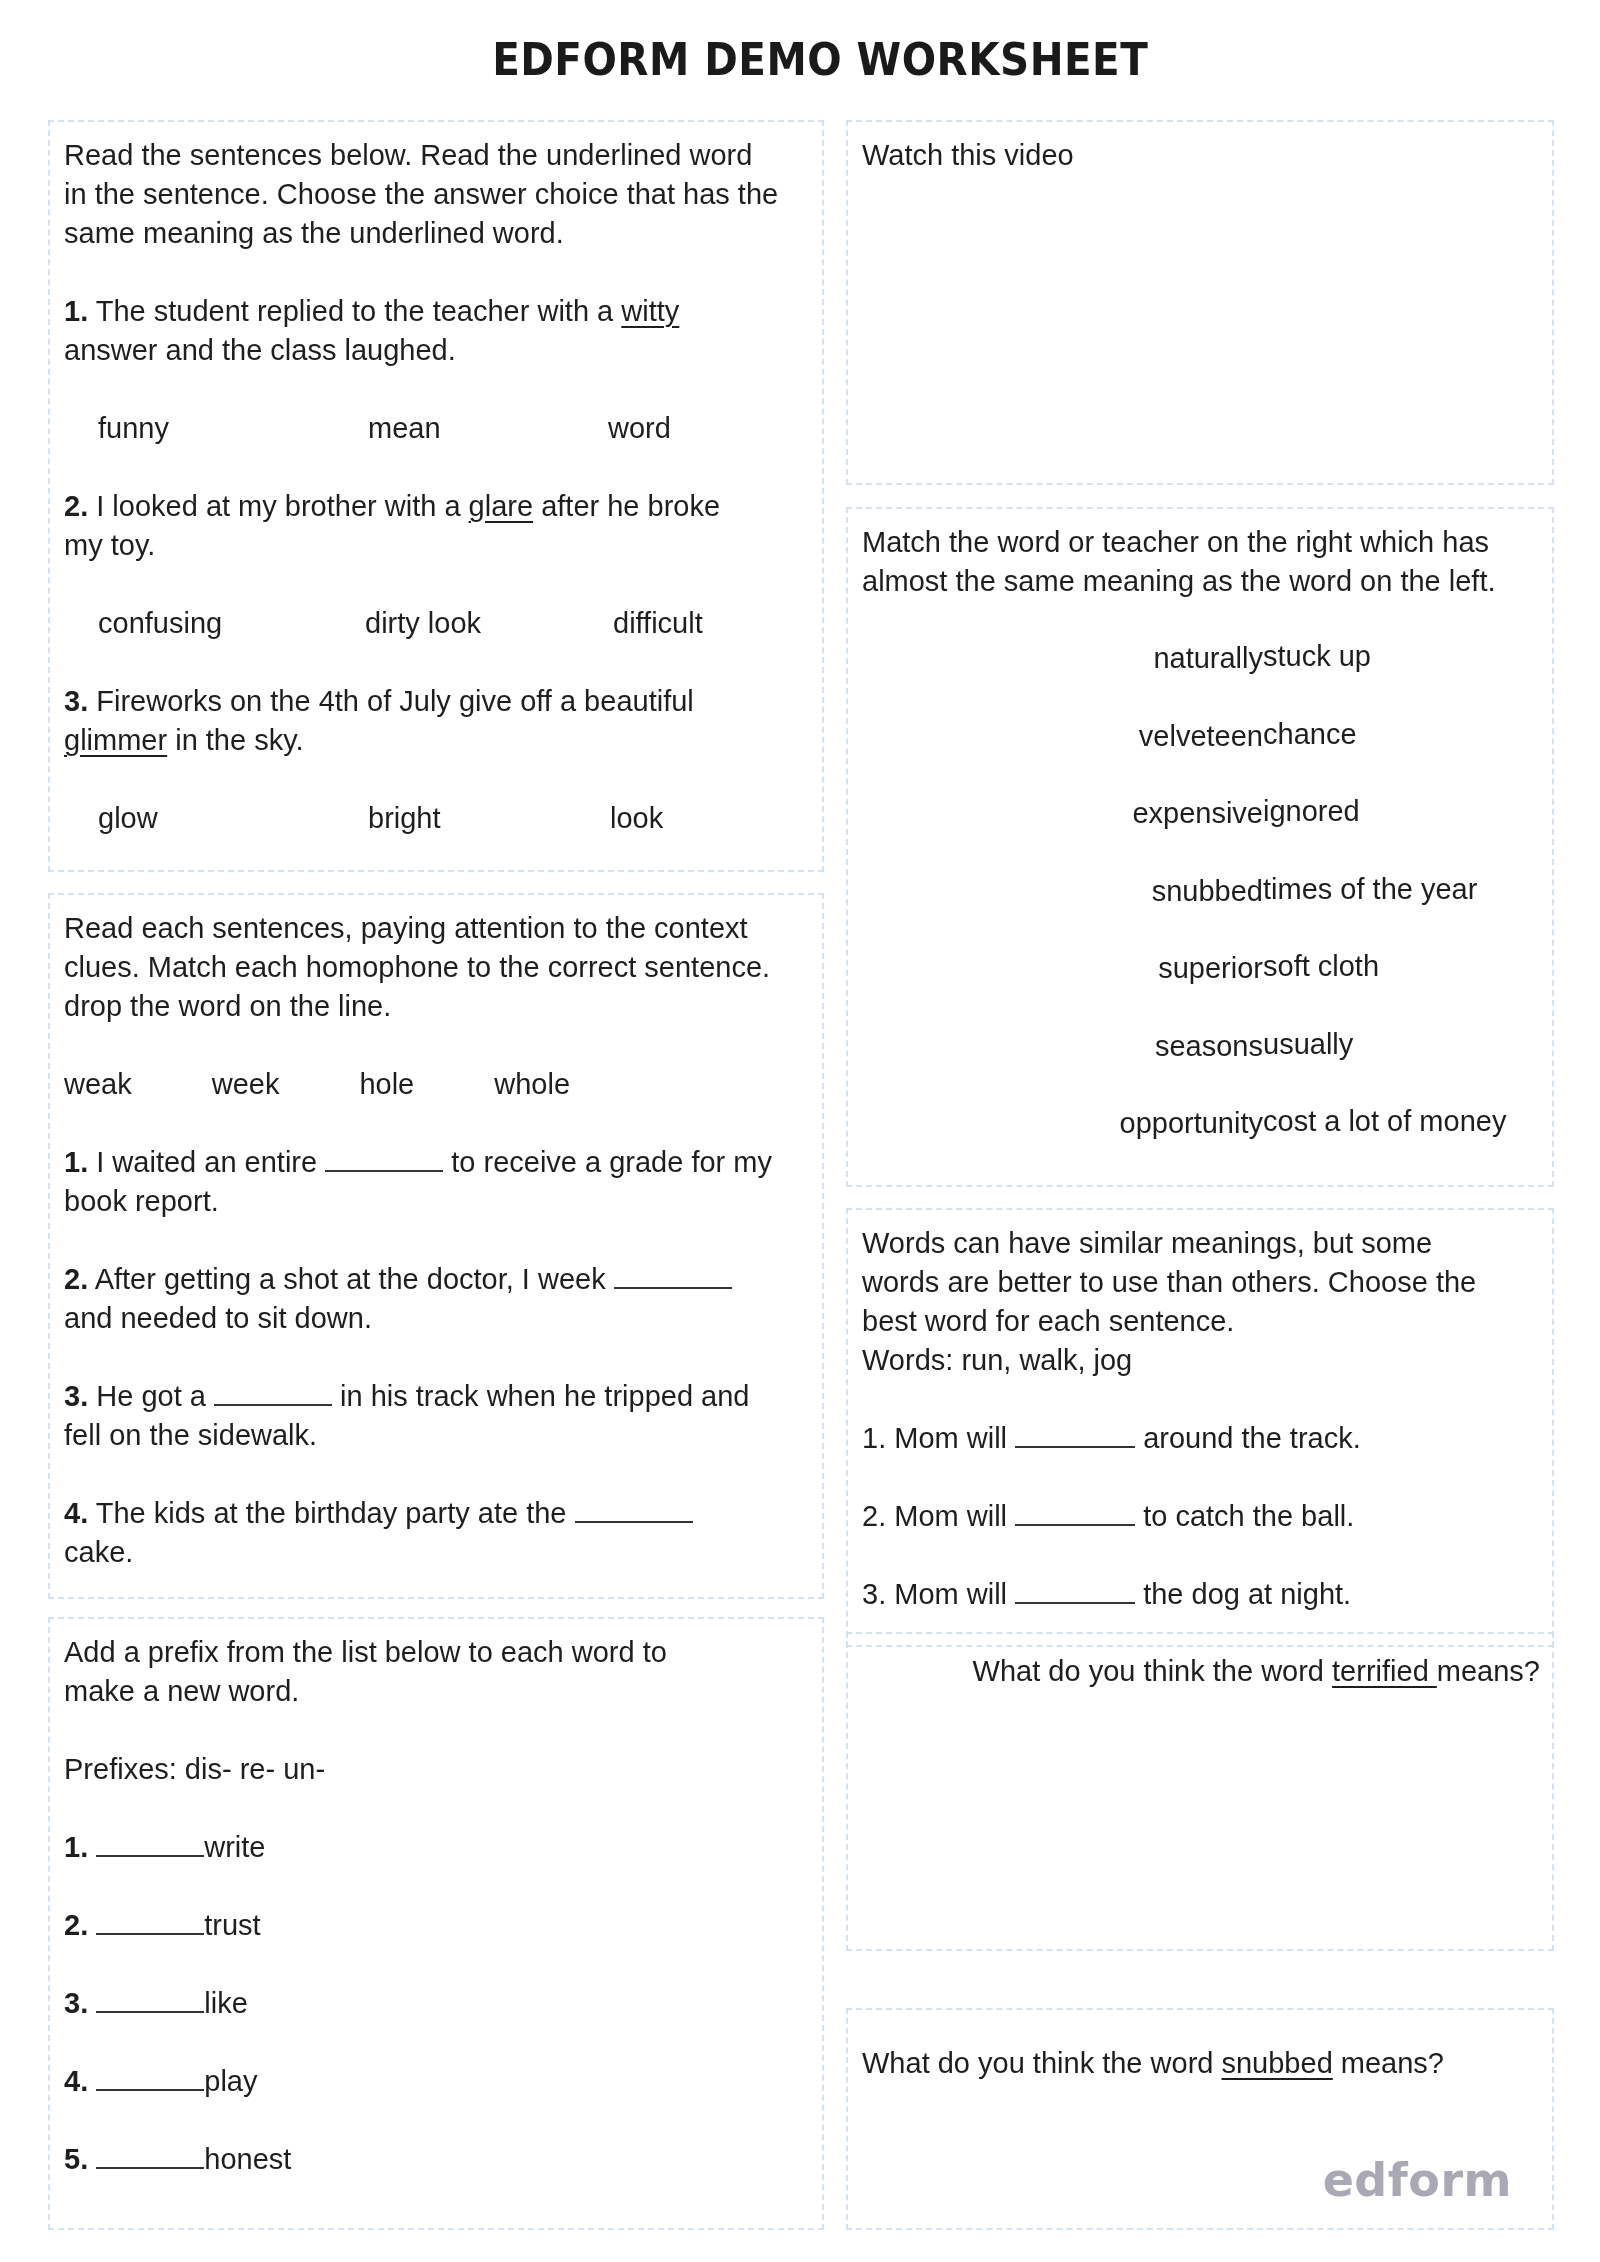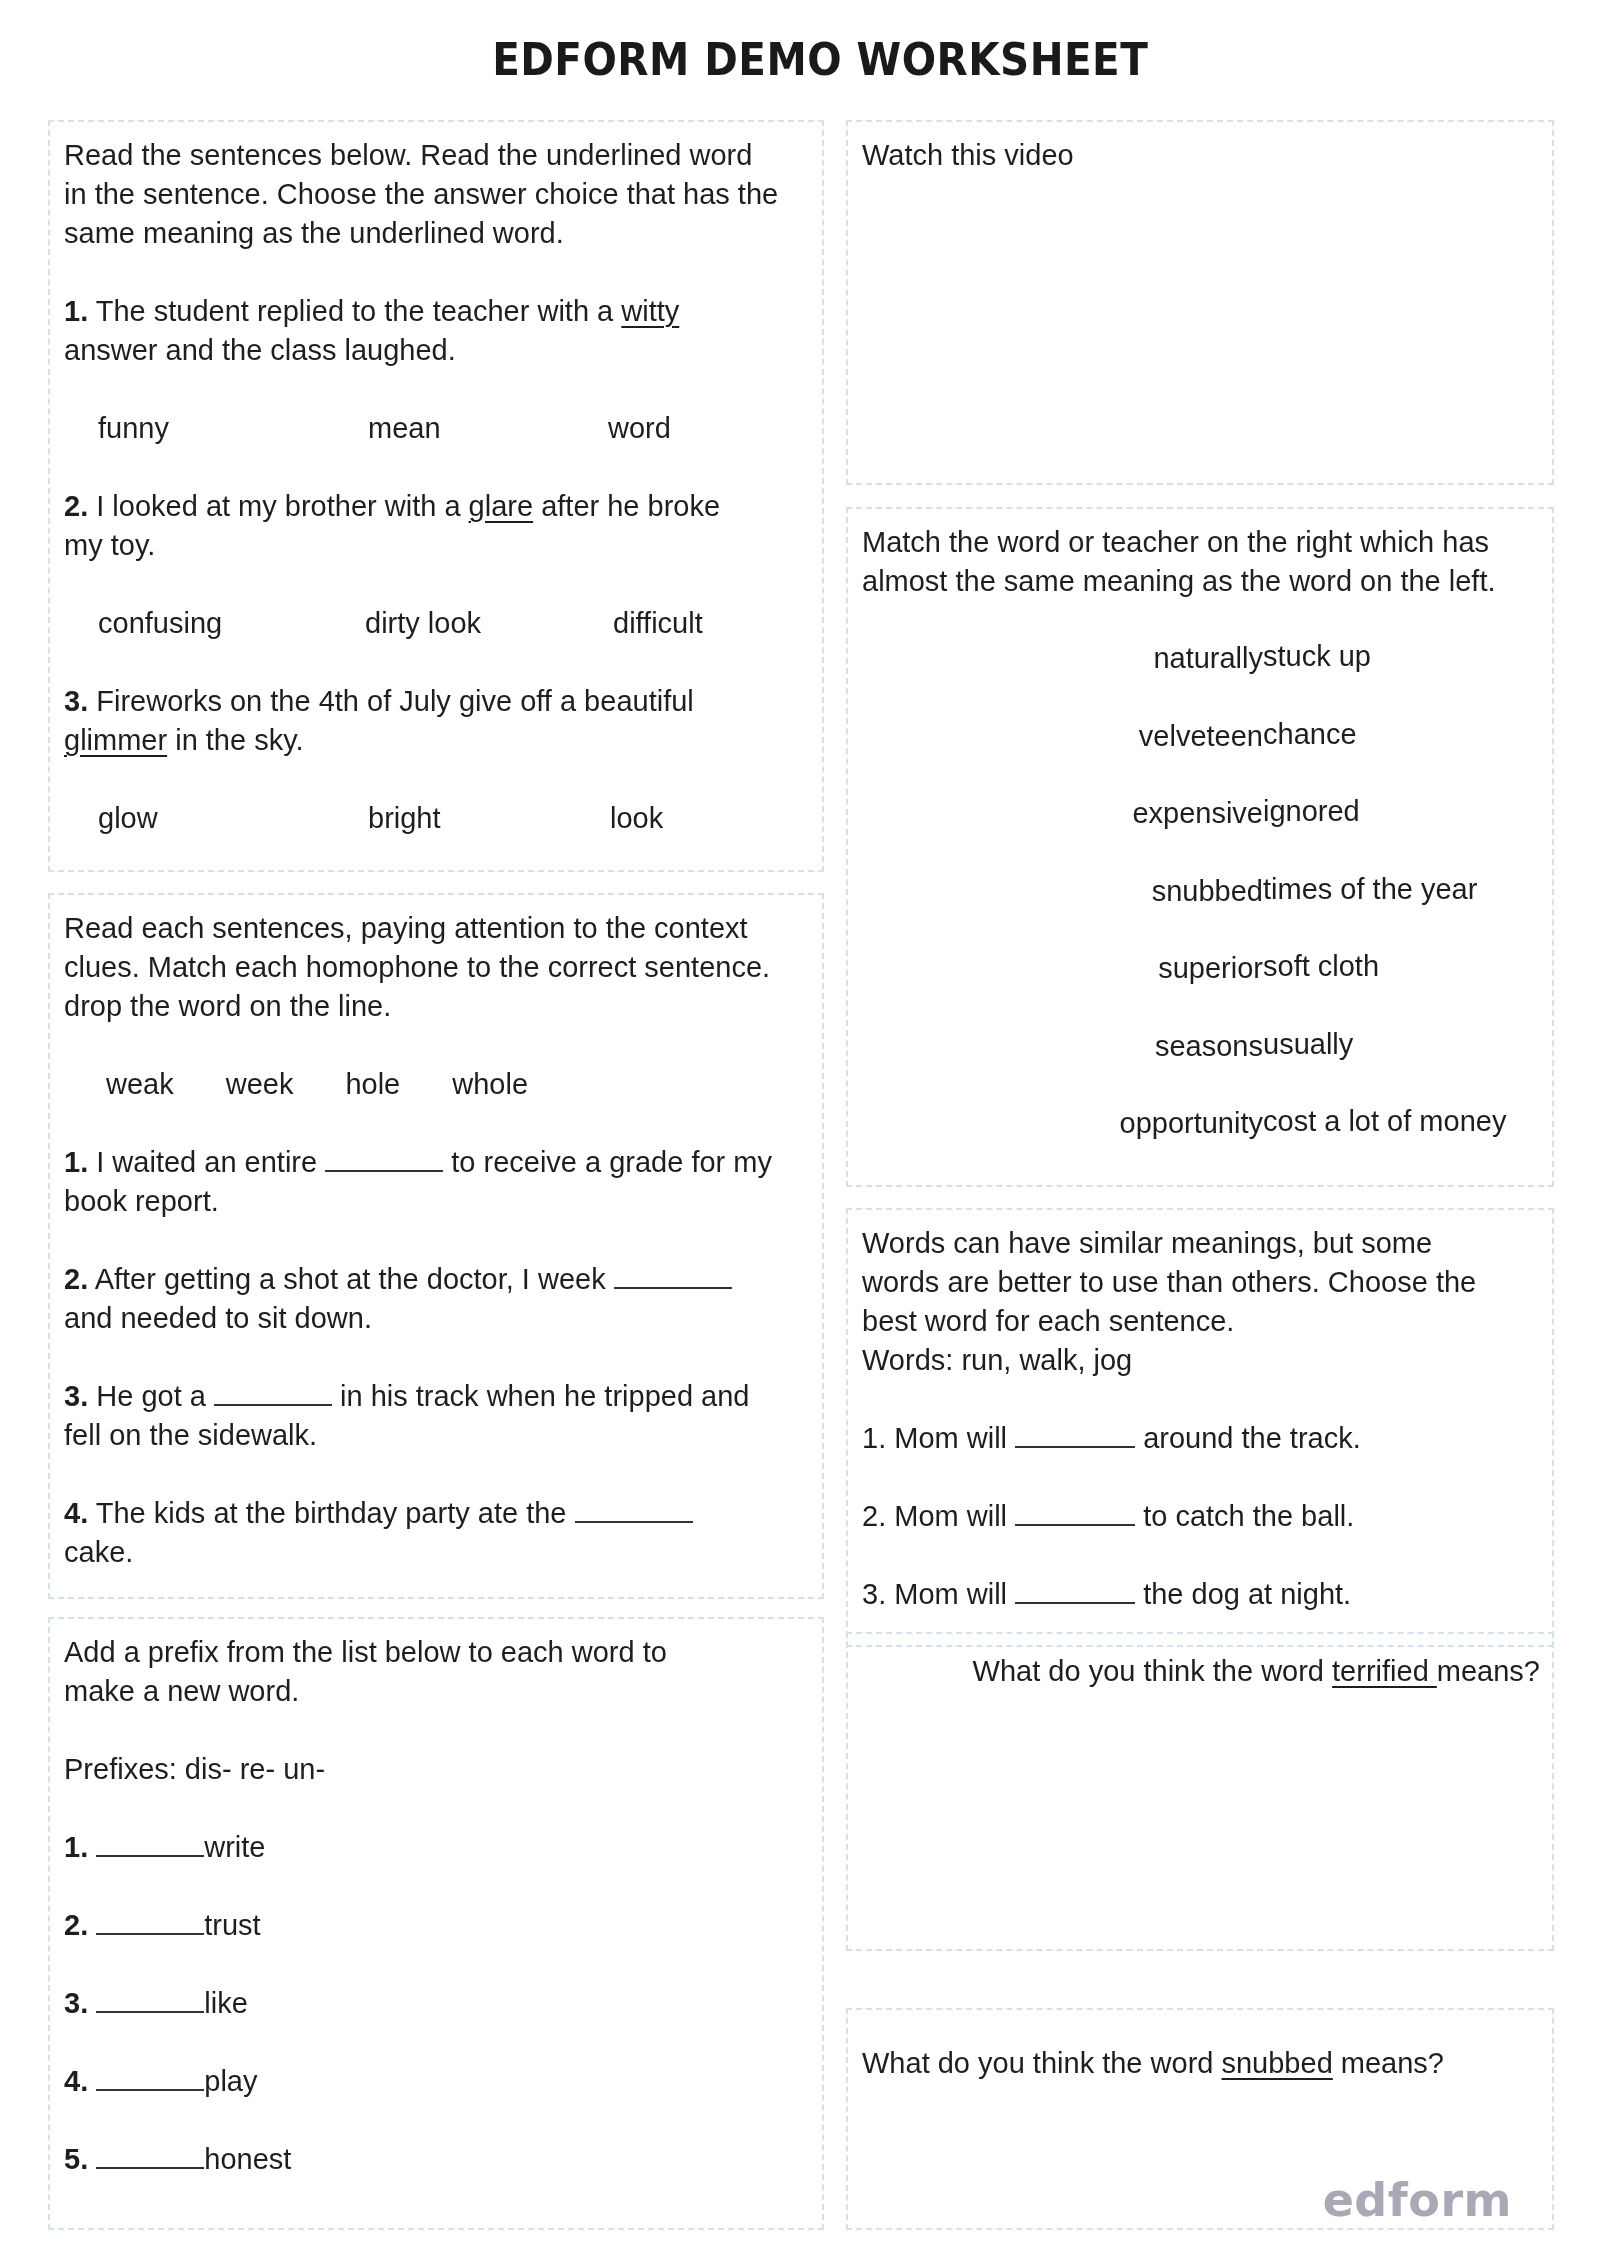--- a/index.html
+++ b/index.html
@@ -20,27 +20,27 @@
     border: 2px dashed #d3e2f1;
     padding: 14px 12px 10px 14px;
     font-size: 29px; line-height: 39px;
   }
   .p { margin: 0; }
   .gap { height: 39px; }
   .b { font-weight: bold; }
   .u { text-decoration: underline; text-underline-offset: 5px; text-decoration-thickness: 2px; }
   .choices { display: flex; padding-left: 34px; }
   .choices span { display: inline-block; }
-  .homs { display: flex; gap: 52px; margin-left: 42px; }
+  .homs { display: flex; gap: 80px; }
   .pair { display: flex; height: 77.5px; align-items: flex-start; text-align: right; }
   .pair .l { width: 401px; padding-top: 2px; }
   .pair .r { }
   .blank { display: inline-block; border-bottom: 2px solid #333; height: 24px; vertical-align: baseline; }
   .brand {
-    position: absolute; right: 40px; bottom: 8px;
+    position: absolute; right: 40px; bottom: 28px;
     font-size: 46px; font-weight: bold; color: #a9a9b6;
     font-family: "DejaVu Sans", sans-serif; letter-spacing: 0.5px;
   }
 </style>
 </head>
 <body>
 
 <div class="title">EDFORM DEMO WORKSHEET</div>
 
 <div class="box" style="left:48px; top:120px; width:776px; height:752px;">

